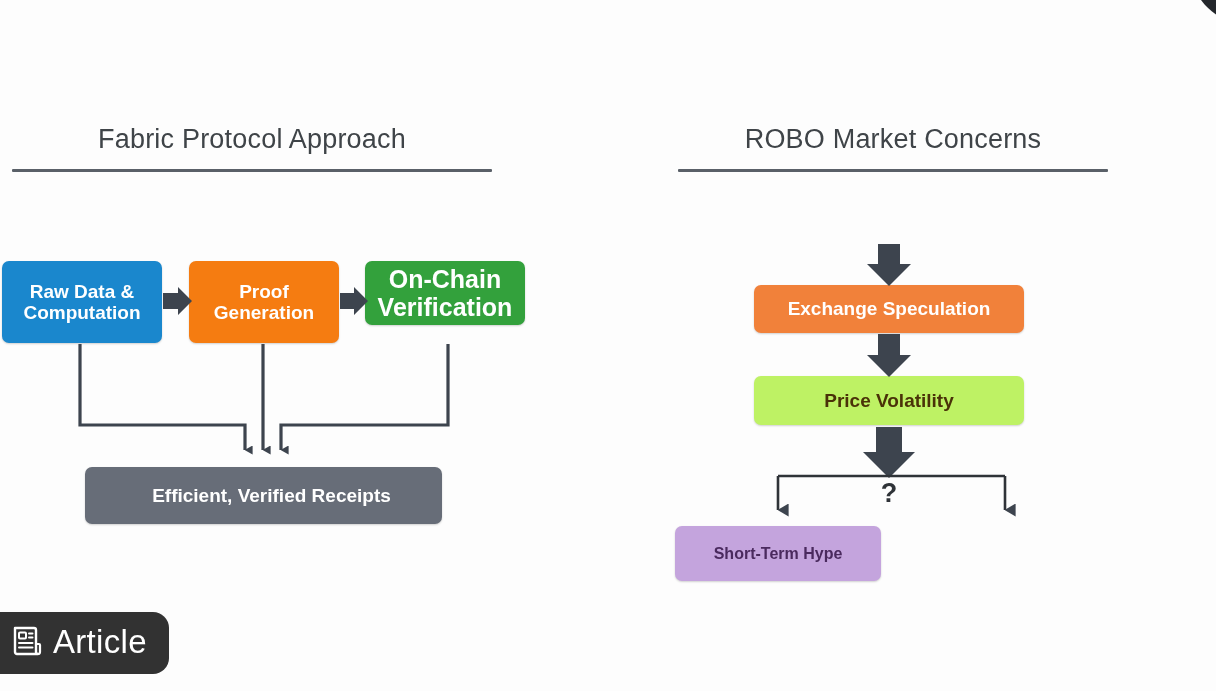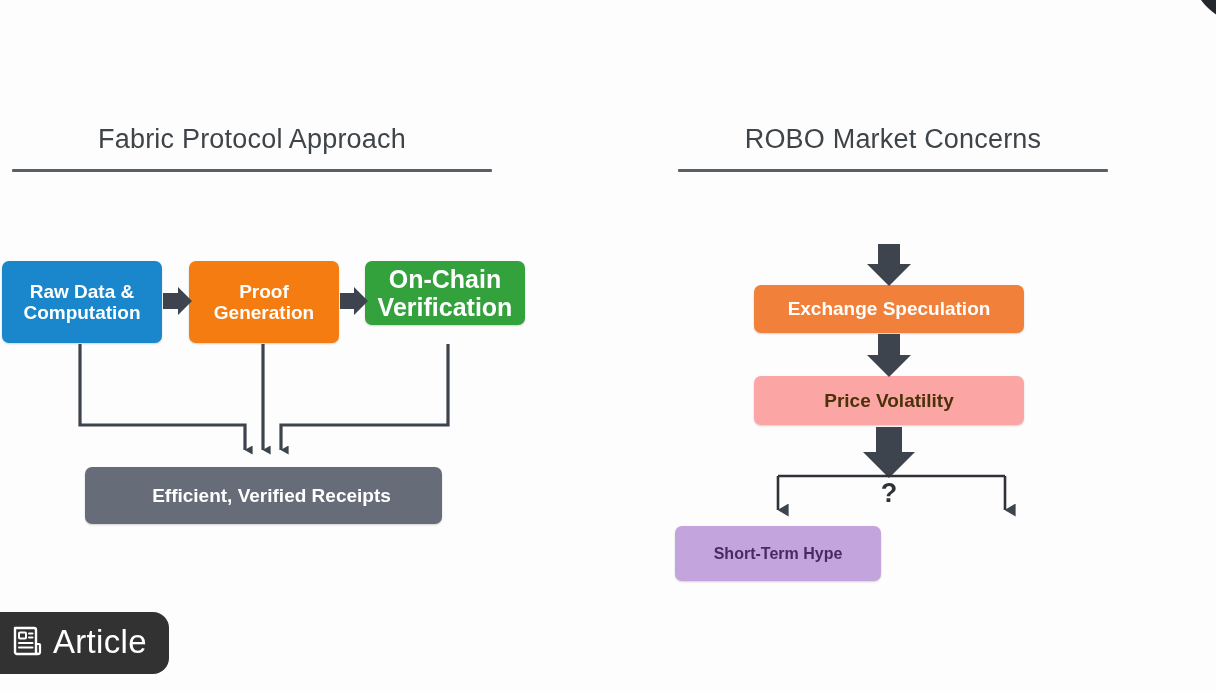--- a/index.html
+++ b/index.html
@@ -128,21 +128,21 @@
 Verification</div>
 
   <div class="node" style="left:85px; top:467px; width:357px; height:57px; background:#676d78; color:#ffffff; font-size:19px;padding-left:16px;">Efficient, Verified Receipts</div>
 
   <div class="panel-title" style="left:678px; top:124px; width:430px;">ROBO Market Concerns</div>
   <div class="title-rule" style="left:678px; top:169px; width:430px;"></div>
 
 
   <div class="node" style="left:754px; top:285px; width:270px; height:48px; background:#f1813a; color:#ffffff; font-size:19px;">Exchange Speculation</div>
 
-  <div class="node" style="left:754px; top:376px; width:270px; height:49px; background:#fca5a5; color:#4a3208; font-size:19px;">Price Volatility</div>
+  <div class="node" style="left:754px; top:376px; width:270px; height:49px; background:#bef264; color:#4a3208; font-size:19px;">Price Volatility</div>
 
   <div class="node" style="left:675px; top:526px; width:206px; height:55px; background:#c4a4dd; color:#4a2a5e; font-size:16px;">Short-Term Hype</div>
 
 
   <div class="qmark" style="left:868px; top:478px; width:42px;">?</div>
 
   <svg class="wires" viewBox="0 0 1216 691">
     <defs>
       <marker id="arrowDown" markerWidth="9" markerHeight="8" refX="4.5" refY="7.6" orient="auto" markerUnits="userSpaceOnUse">
         <path d="M0,0 L9,0 L4.5,8 Z" fill="#3d444e"></path>

